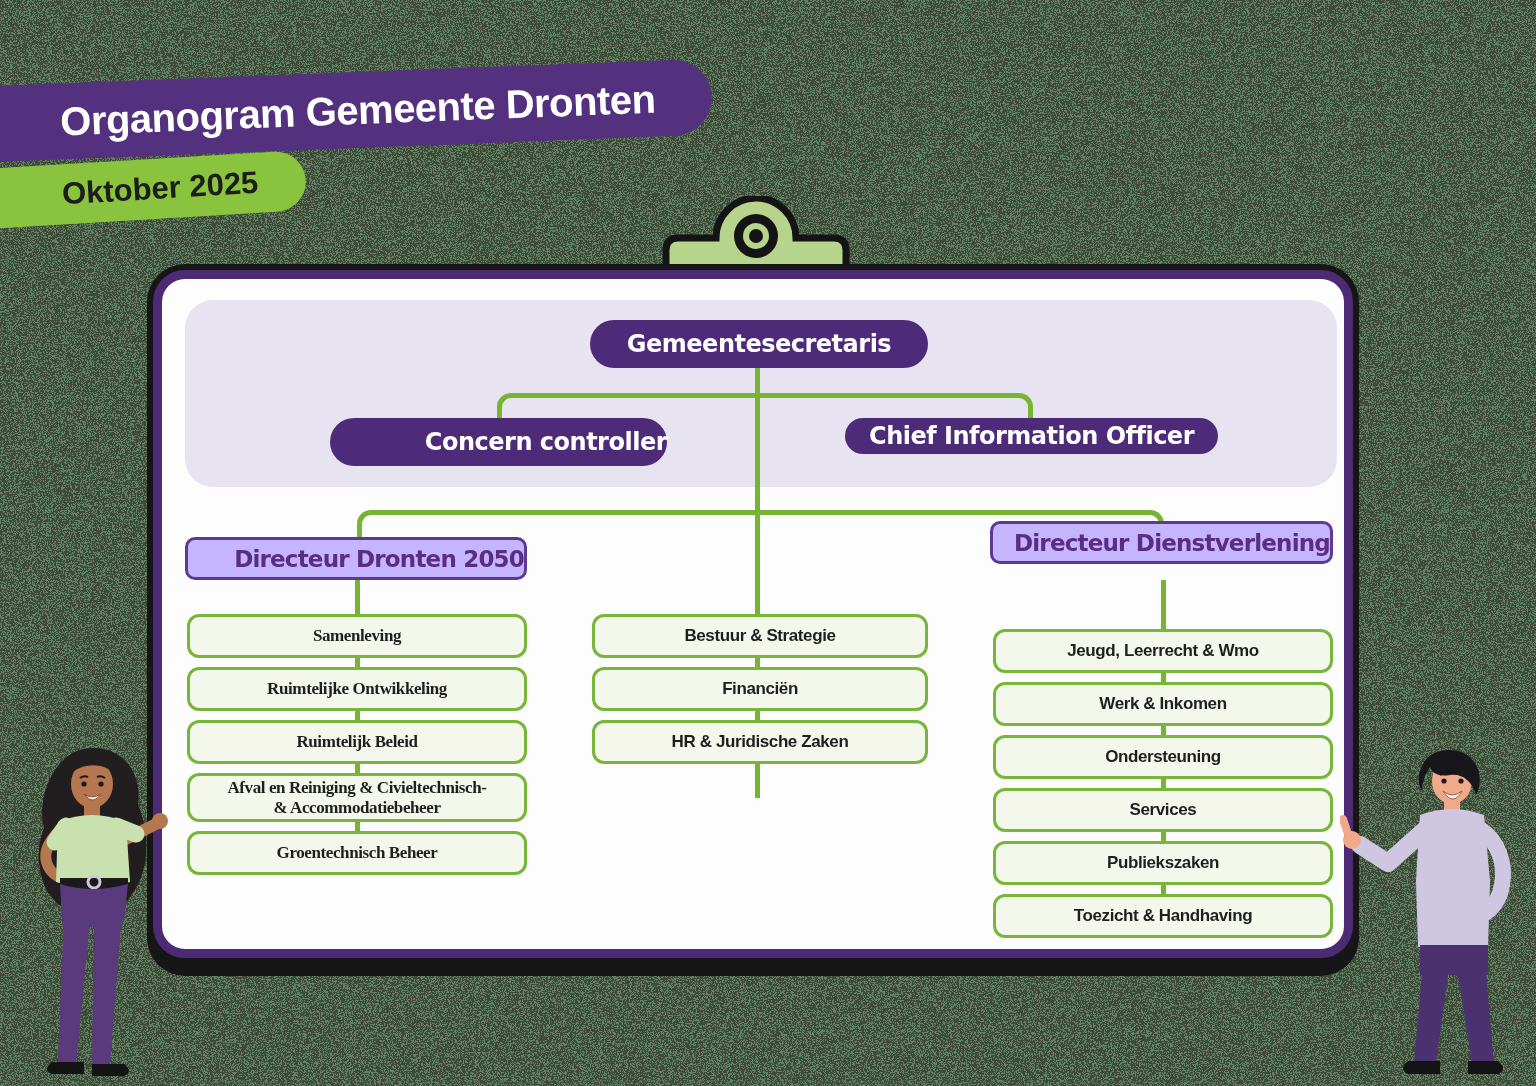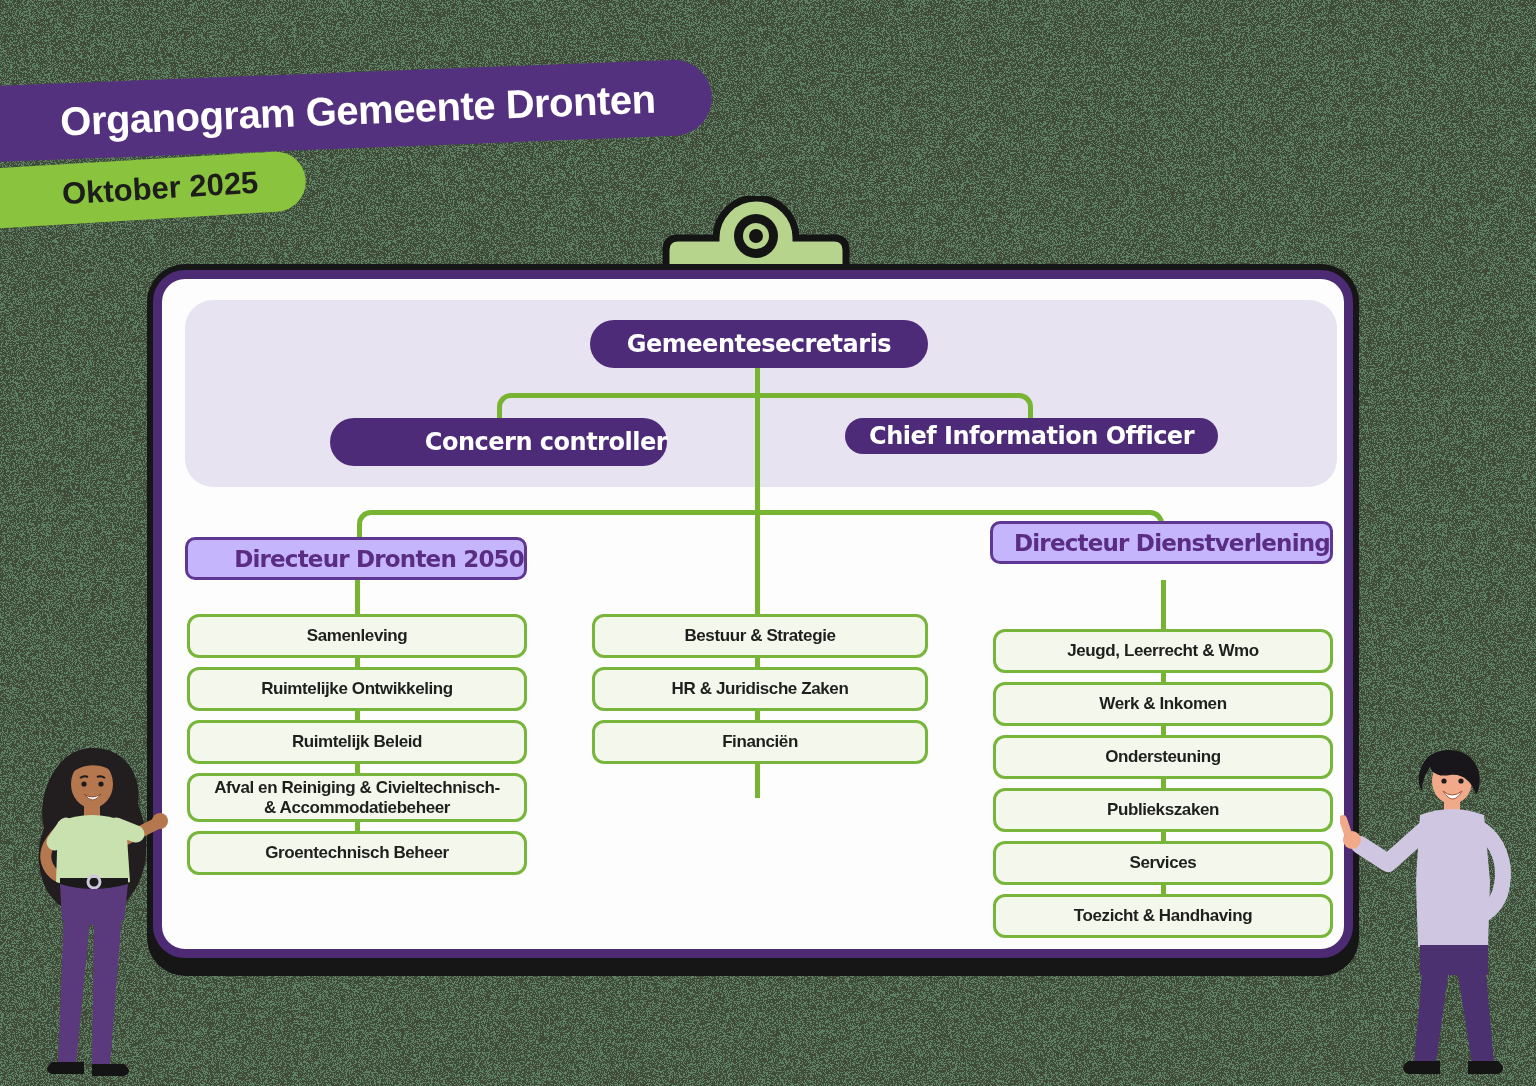--- a/index.html
+++ b/index.html
@@ -56,21 +56,21 @@
   .pill-staff-1{left:683px;top:139px;width:373px;height:36px;}
   .director{
     position:absolute;height:43px;background:#c4b5fd;border:3px solid #5f3894;border-radius:10px;
     color:#5b2c83;display:flex;align-items:center;justify-content:flex-end;
     font-weight:bold;font-size:23px;font-family:"DejaVu Sans","Liberation Sans",sans-serif;
     letter-spacing:-0.8px;white-space:nowrap;
   }
   .director-0{left:23px;top:258px;width:342px;}
   .director-1{left:828px;top:242px;width:343px;}
   .dept-col{position:absolute;top:335px;display:flex;flex-direction:column;gap:9px;}
-  .col-left{left:25px;width:340px;}
+  .col-left{left:25px;width:340px;font-family:Liberation Serif, serif;}
   .col-mid{left:430px;width:336px;}
   .col-right{left:831px;width:340px;margin-top:15px;}
   .dept-box{
     min-height:44px;background:#f3f7ec;border:3px solid #77b63a;border-radius:12px;
     display:flex;align-items:center;justify-content:center;text-align:center;
     font-weight:bold;font-size:17px;letter-spacing:-0.4px;color:#1f1f1d;
     padding:2px 6px;white-space:pre-line;line-height:1.15;
   }
   
   .person{position:absolute;z-index:4;}
@@ -139,29 +139,29 @@
   <div class="dept-col col-left">
       <div class="dept-box">Samenleving</div>
       <div class="dept-box">Ruimtelijke Ontwikkeling</div>
       <div class="dept-box">Ruimtelijk Beleid</div>
       <div class="dept-box">Afval en Reiniging &amp; Civieltechnisch-
 &amp; Accommodatiebeheer</div>
       <div class="dept-box">Groentechnisch Beheer</div>
     </div>
   <div class="dept-col col-mid">
       <div class="dept-box">Bestuur &amp; Strategie</div>
+      <div class="dept-box">Financiën</div>
       <div class="dept-box">HR &amp; Juridische Zaken</div>
-      <div class="dept-box">Financiën</div>
     </div>
   <div class="dept-col col-right">
       <div class="dept-box">Jeugd, Leerrecht &amp; Wmo</div>
       <div class="dept-box">Werk &amp; Inkomen</div>
       <div class="dept-box">Ondersteuning</div>
+      <div class="dept-box">Services</div>
       <div class="dept-box">Publiekszaken</div>
-      <div class="dept-box">Services</div>
       <div class="dept-box">Toezicht &amp; Handhaving</div>
     </div>
 </div>
 
 <div class="person person-woman">
   <svg width="210" height="344" viewBox="0 0 210 344">
     <path d="M82,6 C118,4 134,34 130,62 C142,92 142,128 124,152 C116,166 98,172 90,162 L86,158 C80,168 62,172 50,162 C30,146 26,110 36,86 C28,56 46,8 82,6 Z" fill="#221e20"></path>
     <path d="M116,98 L148,82" stroke="#b5774e" stroke-width="12" stroke-linecap="round" fill="none"></path>
     <circle cx="152" cy="79" r="8" fill="#b5774e"></circle>
     <path d="M52,88 C40,100 34,112 40,124 C44,132 52,138 62,136" stroke="#b5774e" stroke-width="11" stroke-linecap="round" fill="none"></path>

